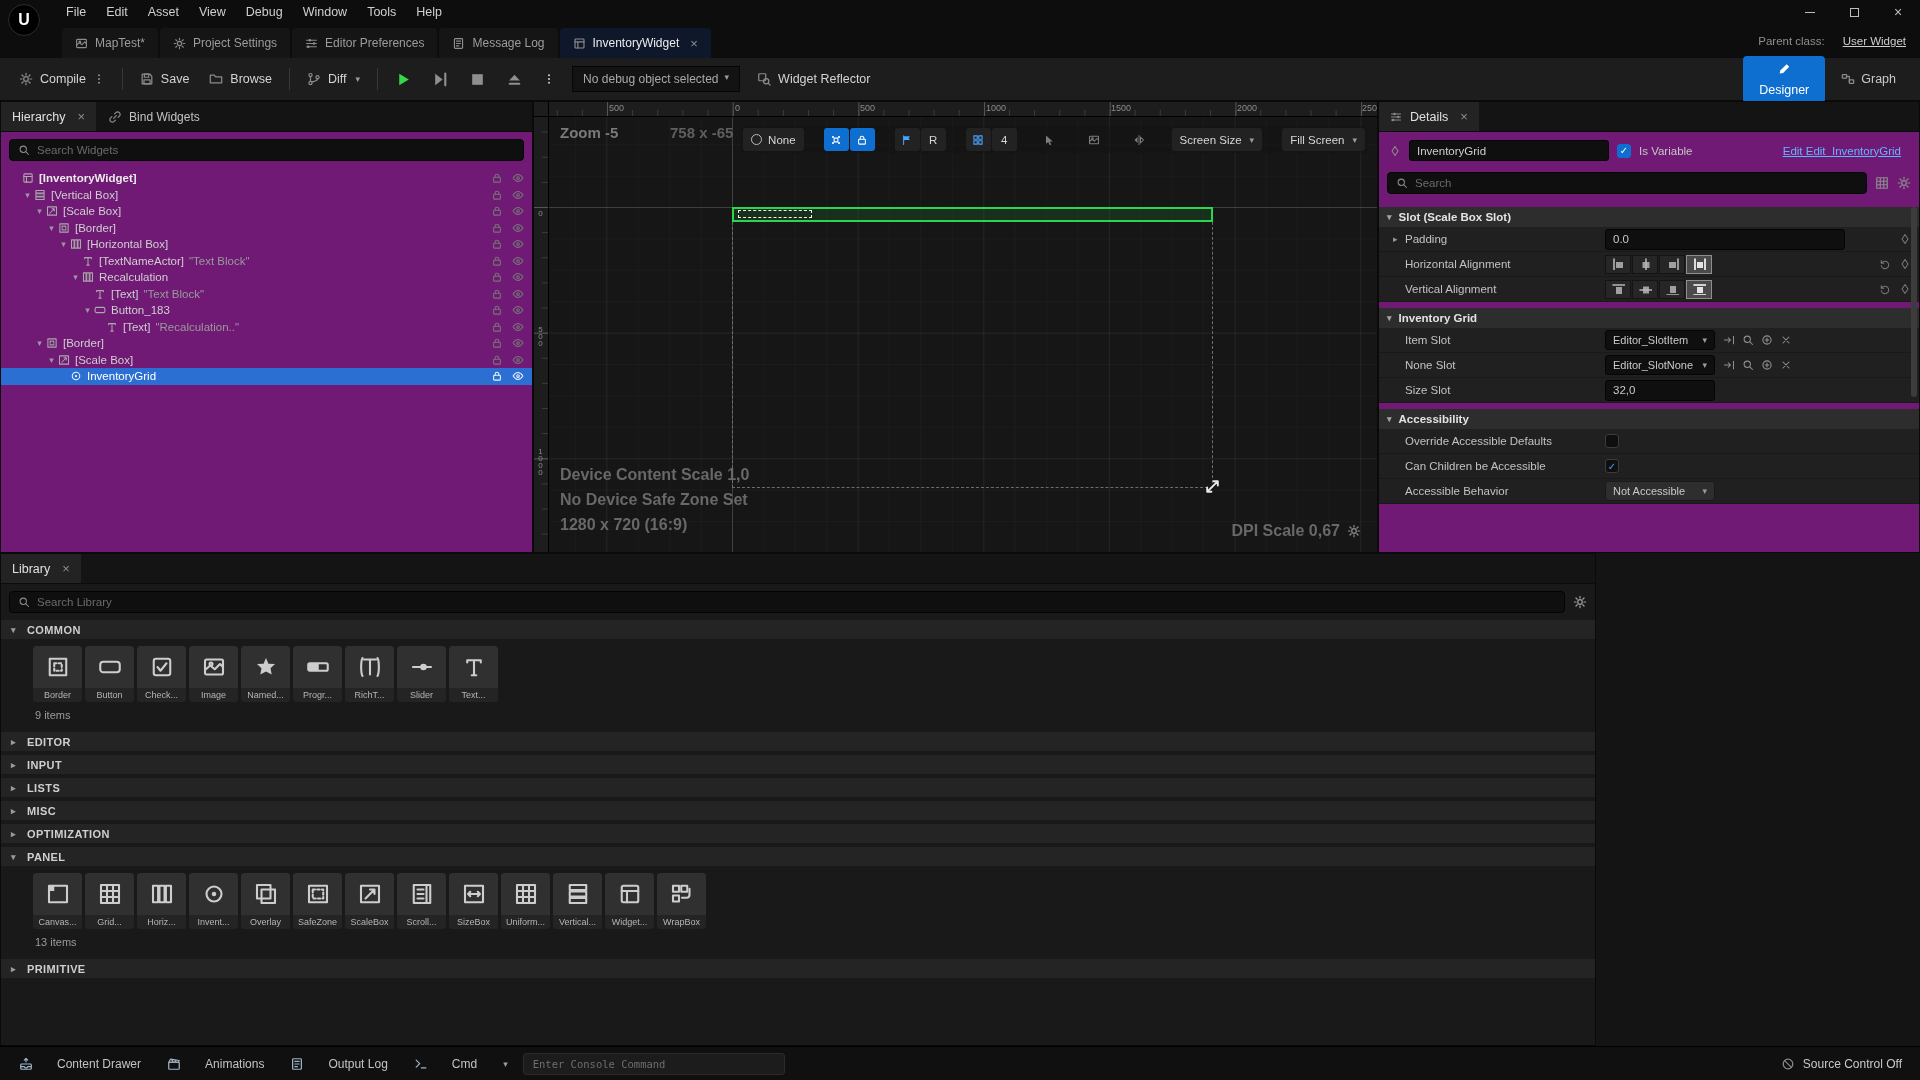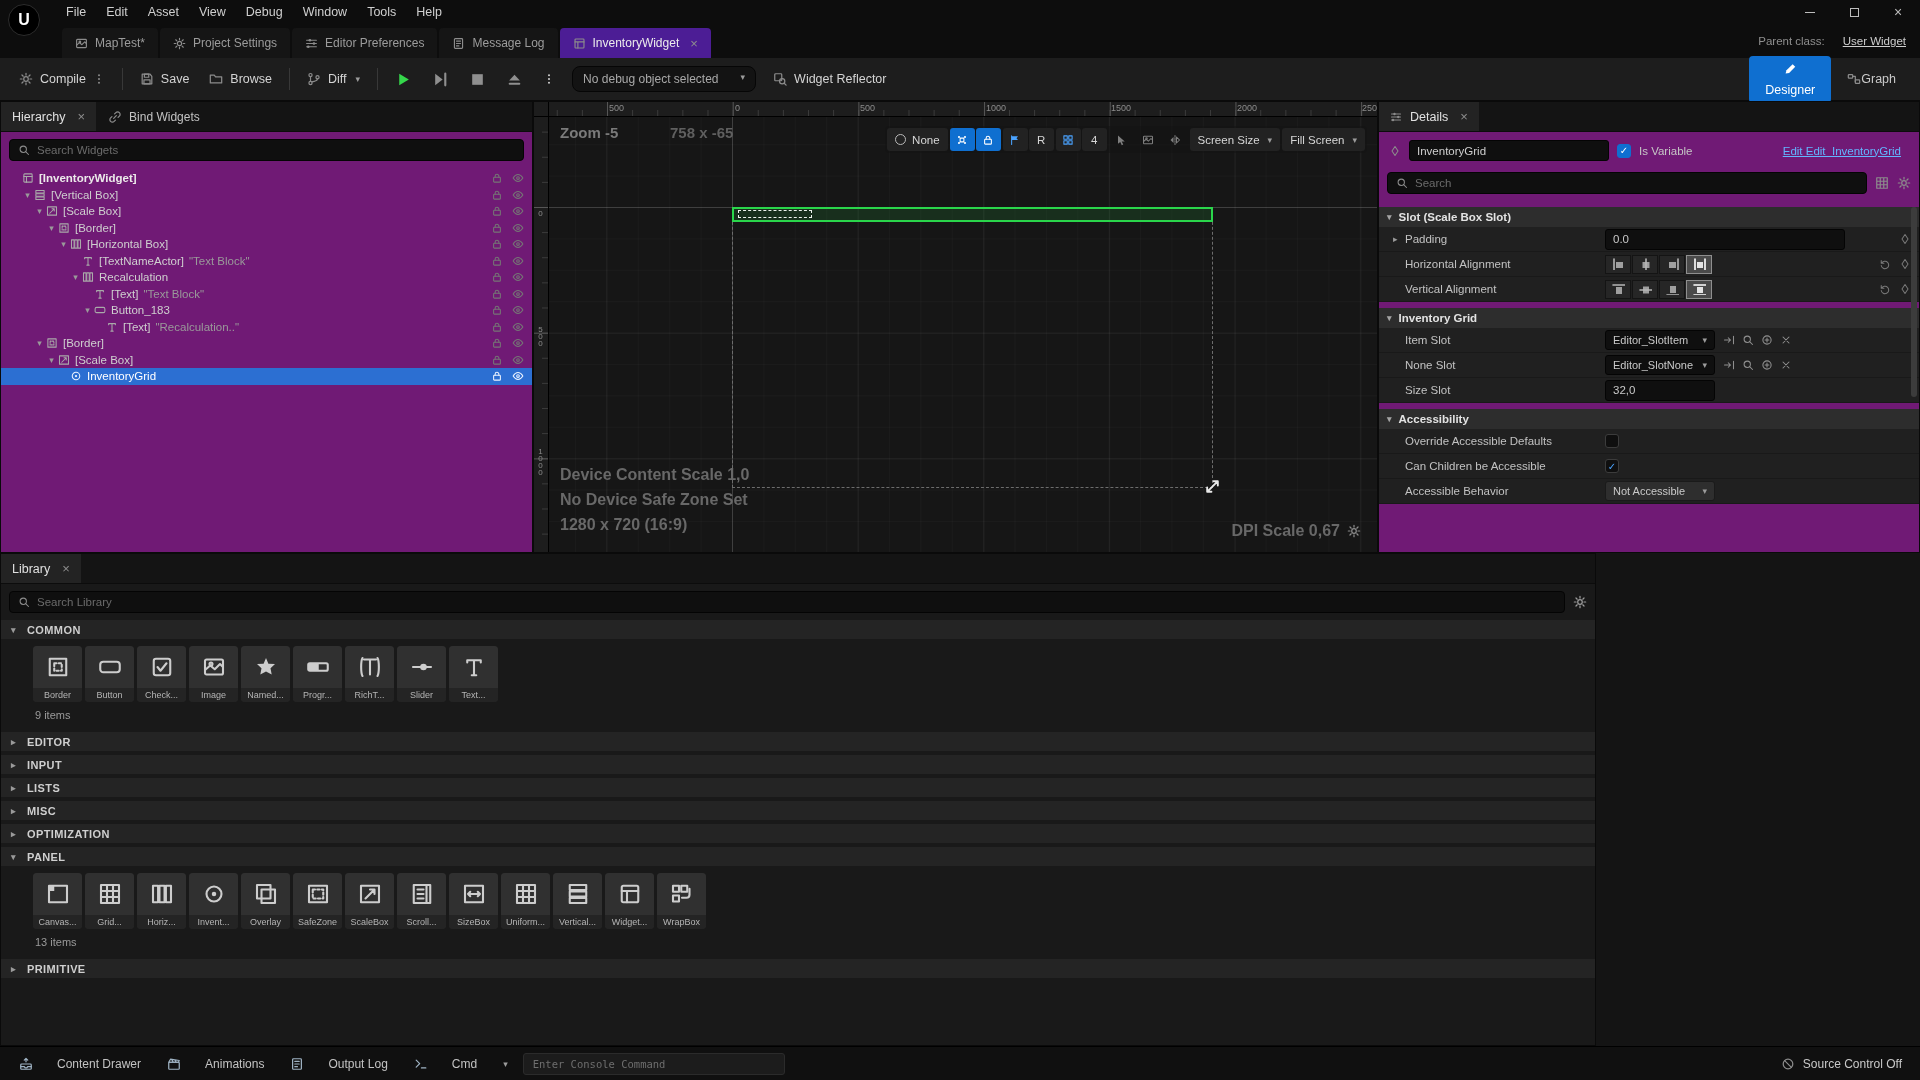--- a/index.html
+++ b/index.html
@@ -18,37 +18,37 @@
   .ue-logo { position:absolute; left:8px; top:4px; width:32px; height:32px; border-radius:50%; background:#000; border:1px solid #2c2c2c; display:flex; align-items:center; justify-content:center; color:#fff; font-weight:bold; font-size:16px; z-index:20; }
   .menu-item { padding:0 10px; height:24px; display:flex; align-items:center; color:#cfcfcf; font-size:12.5px; cursor:default; }
   .win-controls { margin-left:auto; display:flex; height:24px; }
   .winbtn { width:44px; height:24px; display:flex; align-items:center; justify-content:center; color:#bdbdbd; font-size:14px; }
   .min-glyph { width:10px; height:1px; background:#bdbdbd; display:block; }
   .max-glyph { width:9px; height:9px; border:1px solid #bdbdbd; display:block; }
 
   
   .tabbar { position:absolute; top:24px; left:0; right:0; height:34px; background:#0d0d0d; display:flex; align-items:flex-end; padding-left:62px; }
   .atab { height:30px; display:flex; align-items:center; gap:7px; padding:0 13px; background:#151515; color:#9c9c9c; font-size:12px; border-radius:4px 4px 0 0; margin-right:2px; }
-  .atab.active { background:#4c1d95; color:#ececec; }
+  .atab.active { background:#0f172a; color:#ececec; }
   .tabicon svg { width:13px; height:13px; }
   .tabclose { color:#8e8e8e; font-size:13px; margin-left:4px; }
   .parentclass { margin-left:auto; padding-right:14px; align-self:center; font-size:11.5px; color:#8f8f8f; display:flex; gap:18px; }
   .parentclass .pcv { color:#cdcdcd; text-decoration:underline; }
 
   
   .toolbar { position:absolute; top:58px; left:0; right:0; height:43px; background:#1d1d1d; border-bottom:1px solid #0a0a0a; display:flex; align-items:center; padding:0 10px; gap:2px; }
   .tbtn { display:flex; align-items:center; gap:7px; padding:6px 9px; border-radius:4px; color:#d4d4d4; font-size:12.5px; }
   .tsep { width:1px; height:22px; background:#383838; margin:0 6px; }
   .caret { font-size:9px; color:#9c9c9c; margin-left:2px; }
   .playbtn svg { width:17px; height:17px; }
   .green { color:#35d74b; }
   .graybtn { color:#8f8f8f; }
-  .ddfield { display:flex; align-items:flex-start; gap:20px; background:#131313; border:1px solid #060606; border-radius:8px; padding:5px 10px; color:#a9a9a9; font-size:12px; margin:0 6px; }
+  .ddfield { display:flex; align-items:flex-start; gap:4px; background:#131313; border:1px solid #060606; border-radius:0; padding:5px 10px; color:#a9a9a9; font-size:12px; margin:0 6px; }
   .designer-btn { margin-left:auto; background:#0f6fd0; color:#fff; display:flex; align-items:center; gap:7px; padding:6px 16px; border-radius:4px; font-size:12.5px;flex-direction:column; }
-  .graph-btn { display:flex; align-items:center; gap:0; padding:6px 14px; color:#c9c9c9; font-size:12.5px; }
+  .graph-btn { display:flex; align-items:center; gap:6px; padding:6px 14px; color:#c9c9c9; font-size:12.5px; }
 
   
   .panel { position:absolute; background:#701a75; border:1px solid #0a0a0a; }
   .panel-tabstrip { height:30px; background:#141414; display:flex; align-items:center; border-bottom:1px solid #0c0c0c; }
   .ptab { height:100%; display:flex; align-items:center; gap:8px; padding:0 11px; background:#232323; color:#e0e0e0; font-size:12.5px; }
   .searchrow { display:flex; align-items:center; gap:8px; padding:7px 8px; }
   .searchbox { display:flex; align-items:center; gap:7px; background:#0f0f0f; border:1px solid #040404; border-radius:4px; height:22px; padding:0 8px; flex:1; color:#7b7b7b; }
   .searchbox input { flex:1; background:transparent; border:none; outline:none; color:#bdbdbd; font-family:"Liberation Sans",sans-serif; font-size:11.5px; }
   .searchbox input::placeholder { color:#6b6b6b; }
 
@@ -92,21 +92,21 @@
   .origin-h { position:absolute; top:105px; left:15px; right:0; height:1px; background:rgba(255,255,255,0.12); }
   .artboard { position:absolute; left:198px; top:105px; width:481px; height:281px; border:1px dashed #6d6d6d; }
   .widgetbar { position:absolute; left:198px; top:105px; width:481px; height:15px; border:2px solid #2ad64b; background:rgba(42,214,75,0.13); }
   .sel-dashes { position:absolute; left:204px; top:108px; width:74px; height:8px; border:1px dashed #eef3ee; }
   .vp-zoom { position:absolute; left:26px; top:22px; font-size:15px; font-weight:bold; color:#7a7a7a; }
   .vp-pos { position:absolute; left:136px; top:22px; font-size:15px; font-weight:bold; color:#5f5f5f; }
   .vp-note { position:absolute; left:26px; font-size:16px; font-weight:bold; color:#686868; }
   .vp-dpi { position:absolute; right:16px; top:420px; display:flex; align-items:center; gap:7px; font-size:16px; font-weight:bold; color:#686868; }
   .vp-resize { position:absolute; left:670px; top:376px; color:#e8e8e8; }
   .vp-resize svg { width:17px; height:17px; }
-  .vp-toolbar { position:absolute; right:10px; top:24px; display:flex; align-items:center; gap:2px; background:rgba(20,20,20,0.55); border-radius:4px; padding:2px; z-index:4; }
+  .vp-toolbar { position:absolute; right:10px; top:24px; display:flex; align-items:center; gap:20px; background:rgba(20,20,20,0.55); border-radius:4px; padding:2px; z-index:4; }
   .vbtn { height:23px; display:flex; align-items:center; gap:6px; padding:0 8px; background:#222222; border-radius:3px; color:#d6d6d6; font-size:11.5px; }
   .vbtn.sq { width:25px; padding:0; justify-content:center; }
   .vbtn.blue { background:#0f6fd0; color:#fff; }
   .vbtn.ghost { background:transparent; color:#7e7e7e; }
   .vgroup { display:flex; gap:1px; }
   .circ { width:11px; height:11px; border:1.5px solid #b9b9b9; border-radius:50%; display:inline-block; }
   .blueicon { color:#4aa3ff; }
 
   
   .details { left:1378px; top:101px; width:542px; height:452px; }

